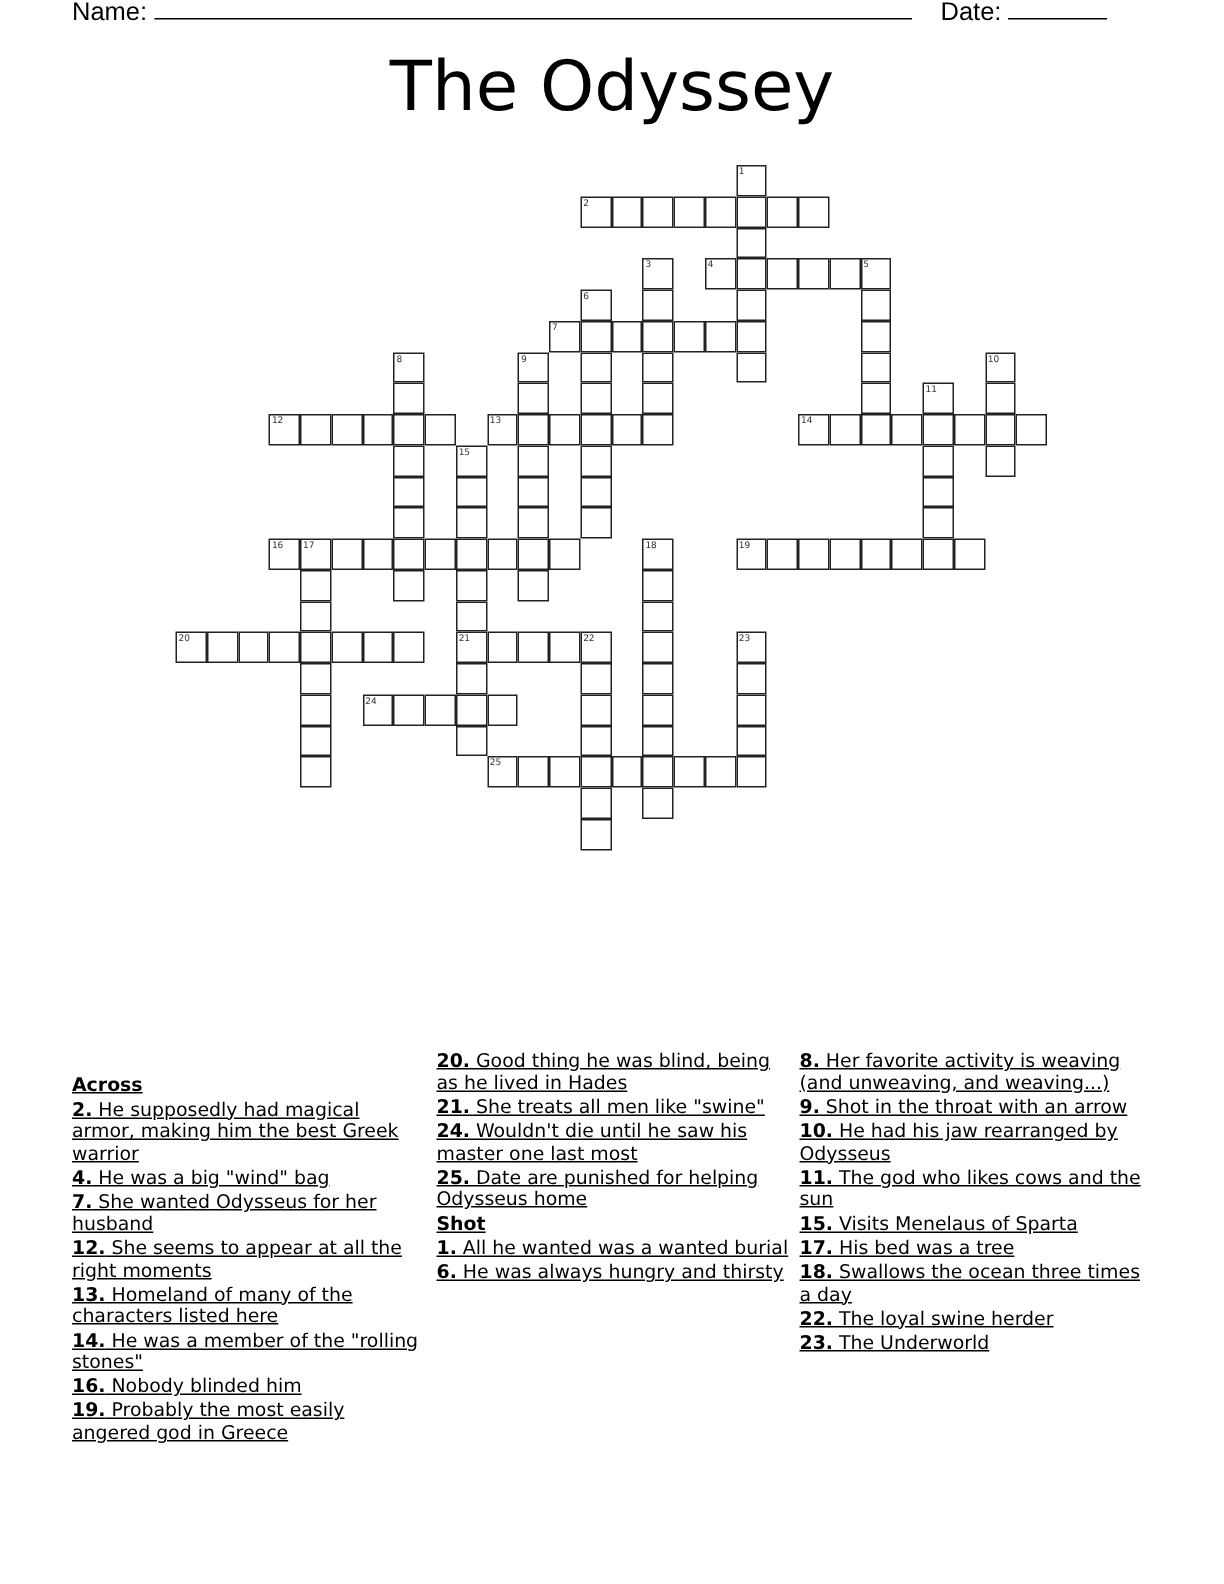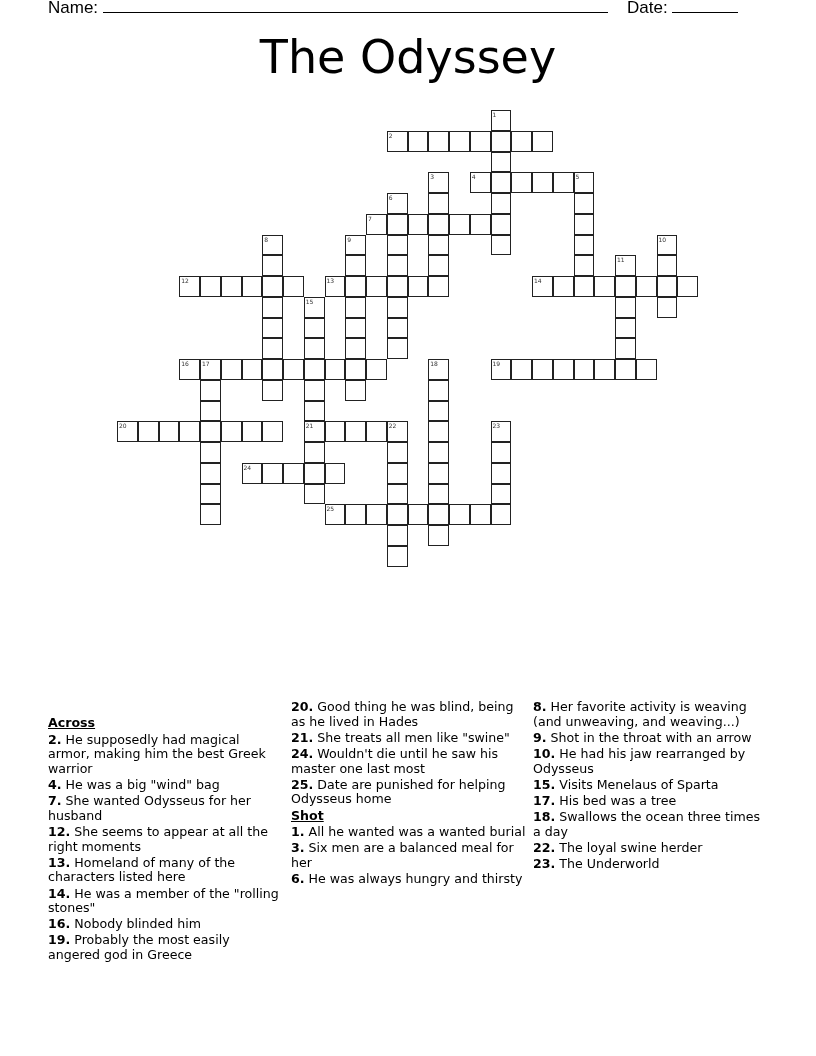--- a/index.html
+++ b/index.html
@@ -8,21 +8,21 @@
   .header-line .fill { display:inline-block; border-bottom:1px solid #000; height:14px; vertical-align:baseline; }
   .date { position:absolute; top:-2px; left:627px; font-family:"Liberation Sans", sans-serif; font-size:17px; white-space:nowrap; }
   .title { position:absolute; top:30px; left:0; width:816px; text-align:center; font-family:"DejaVu Sans", sans-serif; font-size:46px; letter-spacing:0px; }
   #grid { position:absolute; left:0; top:0; width:816px; height:600px; }
   .cell { position:absolute; width:20.75px; height:20.75px; box-sizing:border-box; border:1px solid #222; background:#fff; }
   .cell .num { position:absolute; top:0px; left:1px; font-size:6px; line-height:7px; color:#333; font-family:"DejaVu Sans", sans-serif; }
   .clues { position:absolute; top:700px; font-family:"DejaVu Sans", sans-serif; font-size:12.6px; line-height:14.6px; }
   .col1 { left:48px; width:236px;margin-top:16px; }
   .col2 { left:291px; width:236px; }
   .col3 { left:533px; width:236px; }
-  .clue { margin-bottom:1.6px; }
+  .clue { margin-bottom:1.6px;text-decoration:underline; }
   .clue b { font-weight:bold; }
   .heading { text-decoration:underline; font-weight:bold; margin-bottom:2px; }
 </style>
 </head>
 <body>
 
 <div class="header-line">
   <span>Name:</span>
   <span class="fill" style="width:505px;"></span>
 </div>
@@ -255,28 +255,28 @@
 <div class="clues col2">
   <div id="across-b">
       <div class="clue"><b>20.</b><span> Good thing he was blind, being as he lived in Hades</span></div>
       <div class="clue"><b>21.</b><span> She treats all men like "swine"</span></div>
       <div class="clue"><b>24.</b><span> Wouldn't die until he saw his master one last most</span></div>
       <div class="clue"><b>25.</b><span> Date are punished for helping Odysseus home</span></div>
     </div>
   <div class="heading">Shot</div>
   <div id="down-a">
       <div class="clue"><b>1.</b><span> All he wanted was a wanted burial</span></div>
-      <div class="clue"><b>3.</b><span> Six men are a balanced meal for her</span></div>
       <div class="clue"><b>6.</b><span> He was always hungry and thirsty</span></div>
     </div>
 </div>
 <div class="clues col3">
   <div id="down-b">
       <div class="clue"><b>8.</b><span> Her favorite activity is weaving (and unweaving, and weaving...)</span></div>
       <div class="clue"><b>9.</b><span> Shot in the throat with an arrow</span></div>
       <div class="clue"><b>10.</b><span> He had his jaw rearranged by Odysseus</span></div>
+      <div class="clue"><b>11.</b><span> The god who likes cows and the sun</span></div>
       <div class="clue"><b>15.</b><span> Visits Menelaus of Sparta</span></div>
       <div class="clue"><b>17.</b><span> His bed was a tree</span></div>
       <div class="clue"><b>18.</b><span> Swallows the ocean three times a day</span></div>
       <div class="clue"><b>22.</b><span> The loyal swine herder</span></div>
       <div class="clue"><b>23.</b><span> The Underworld</span></div>
     </div>
 </div>
 
 </body></html>

